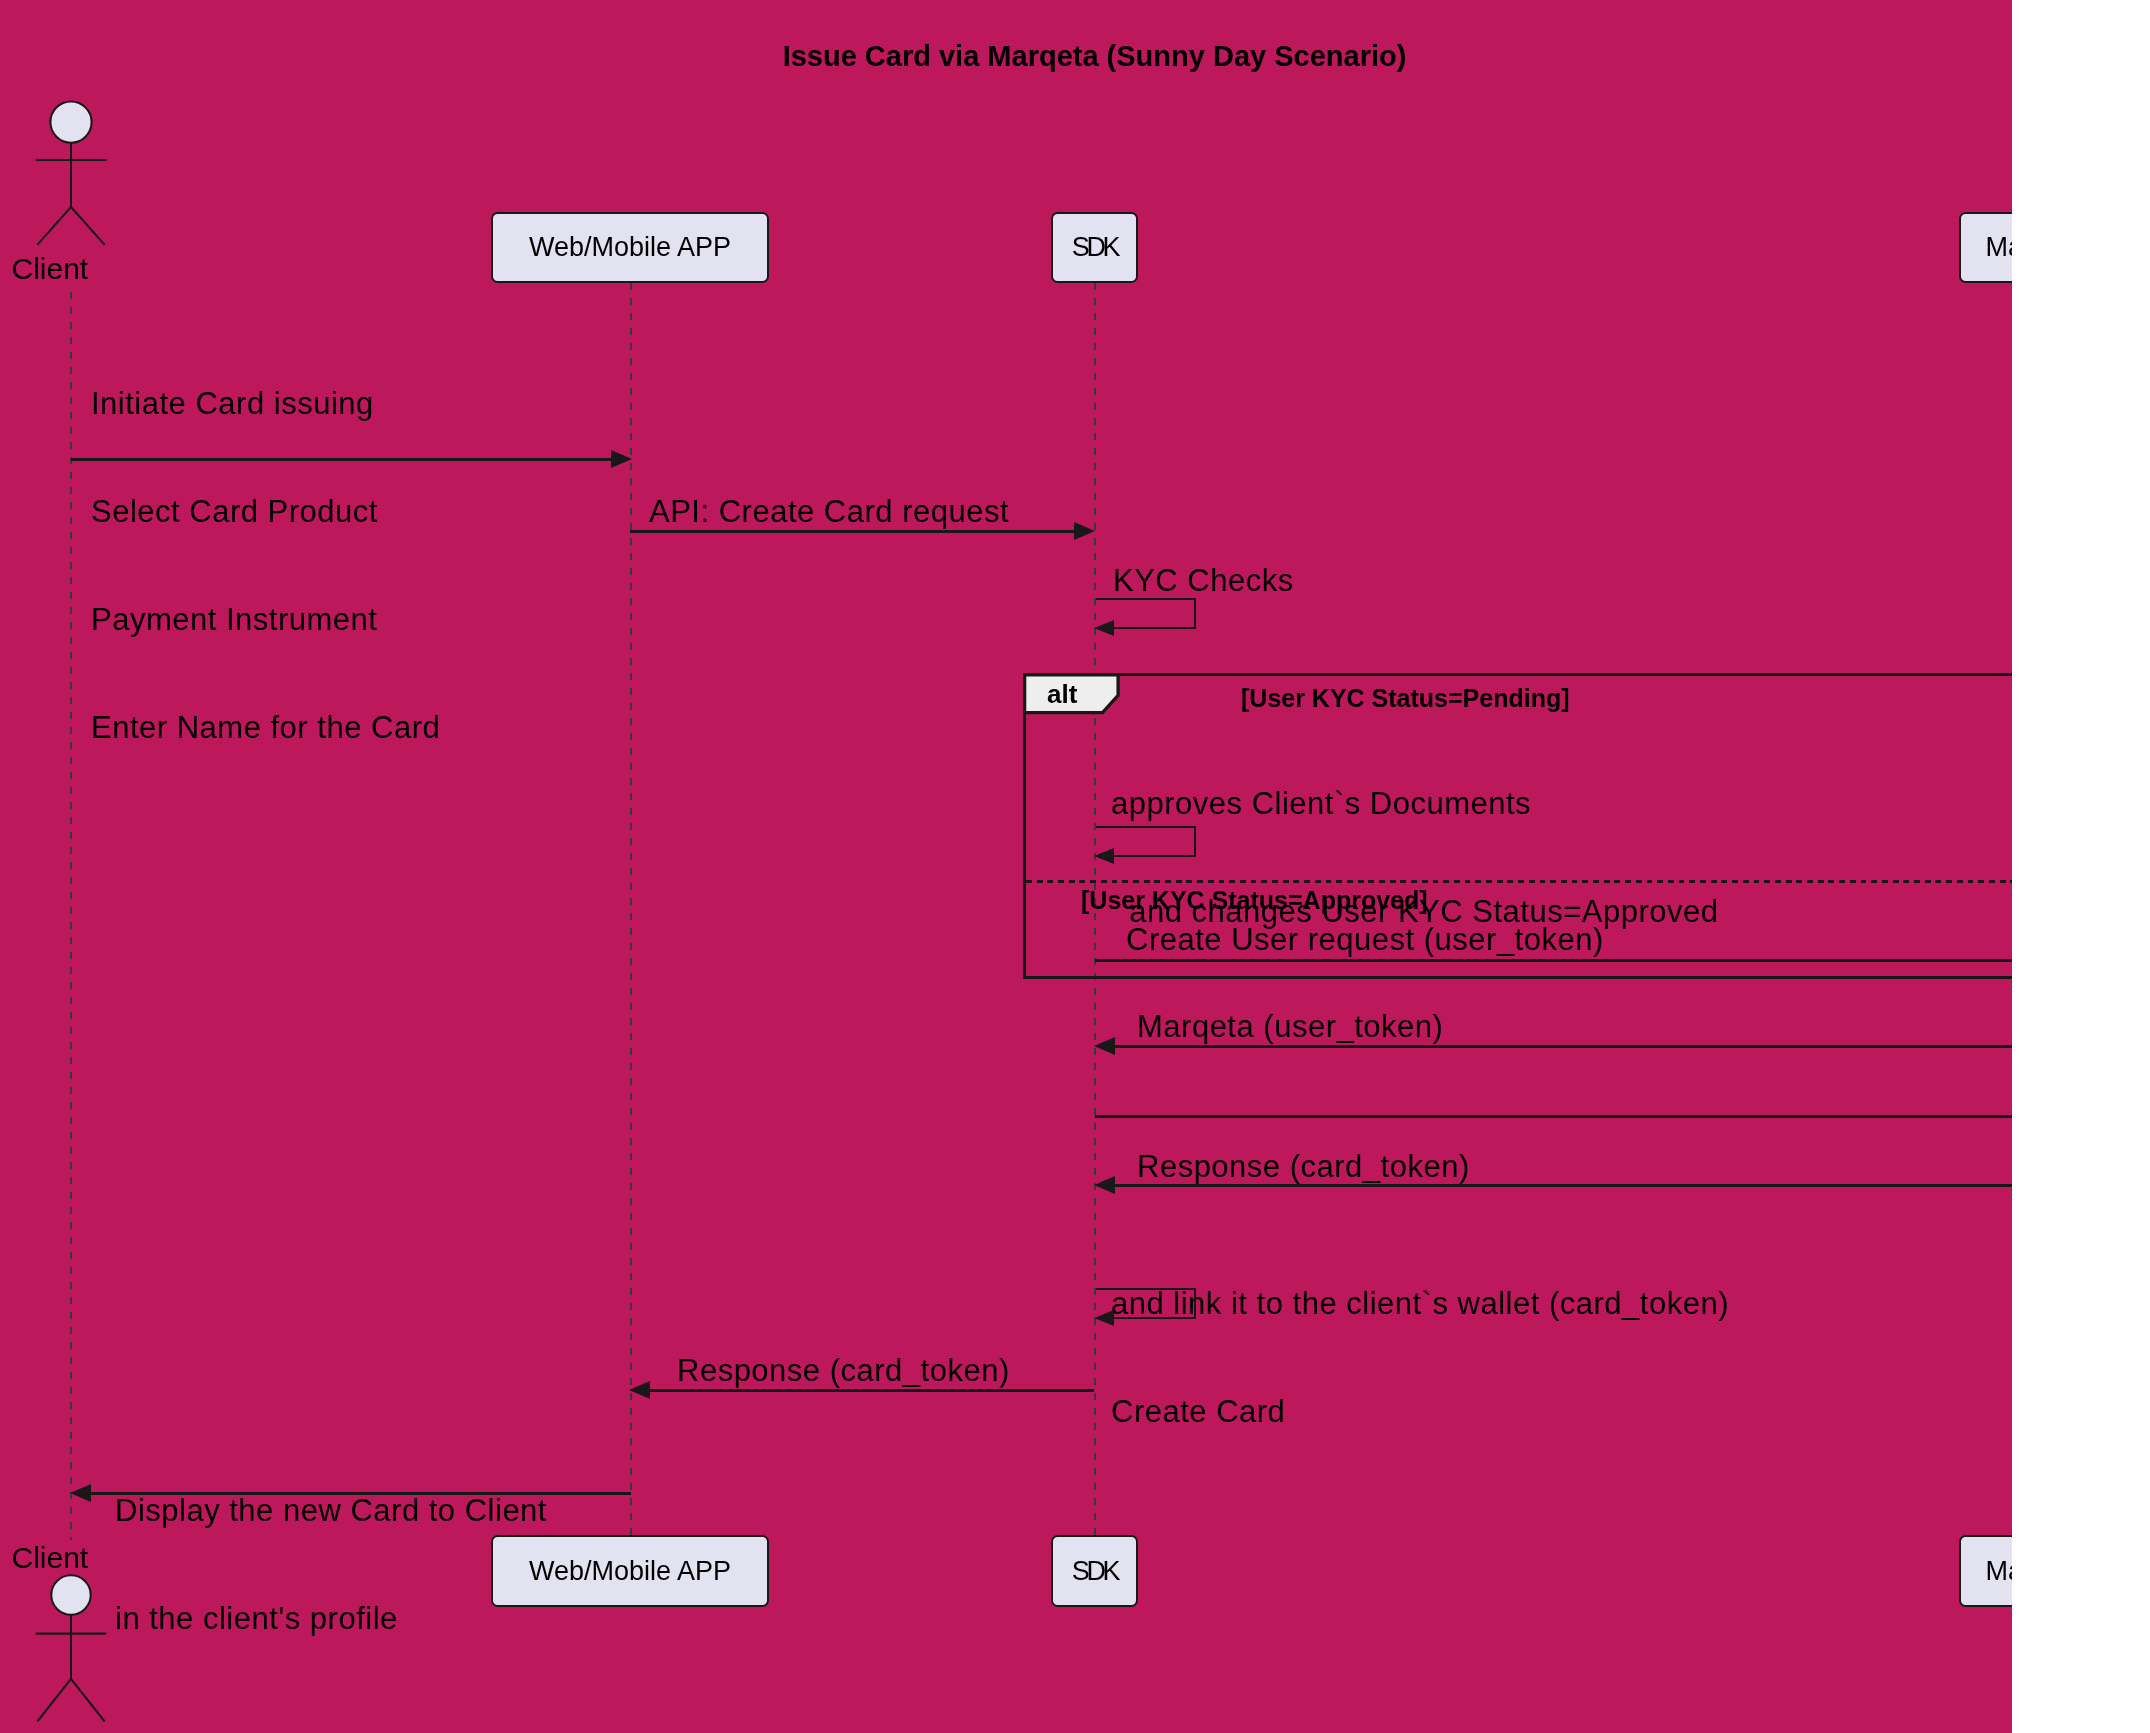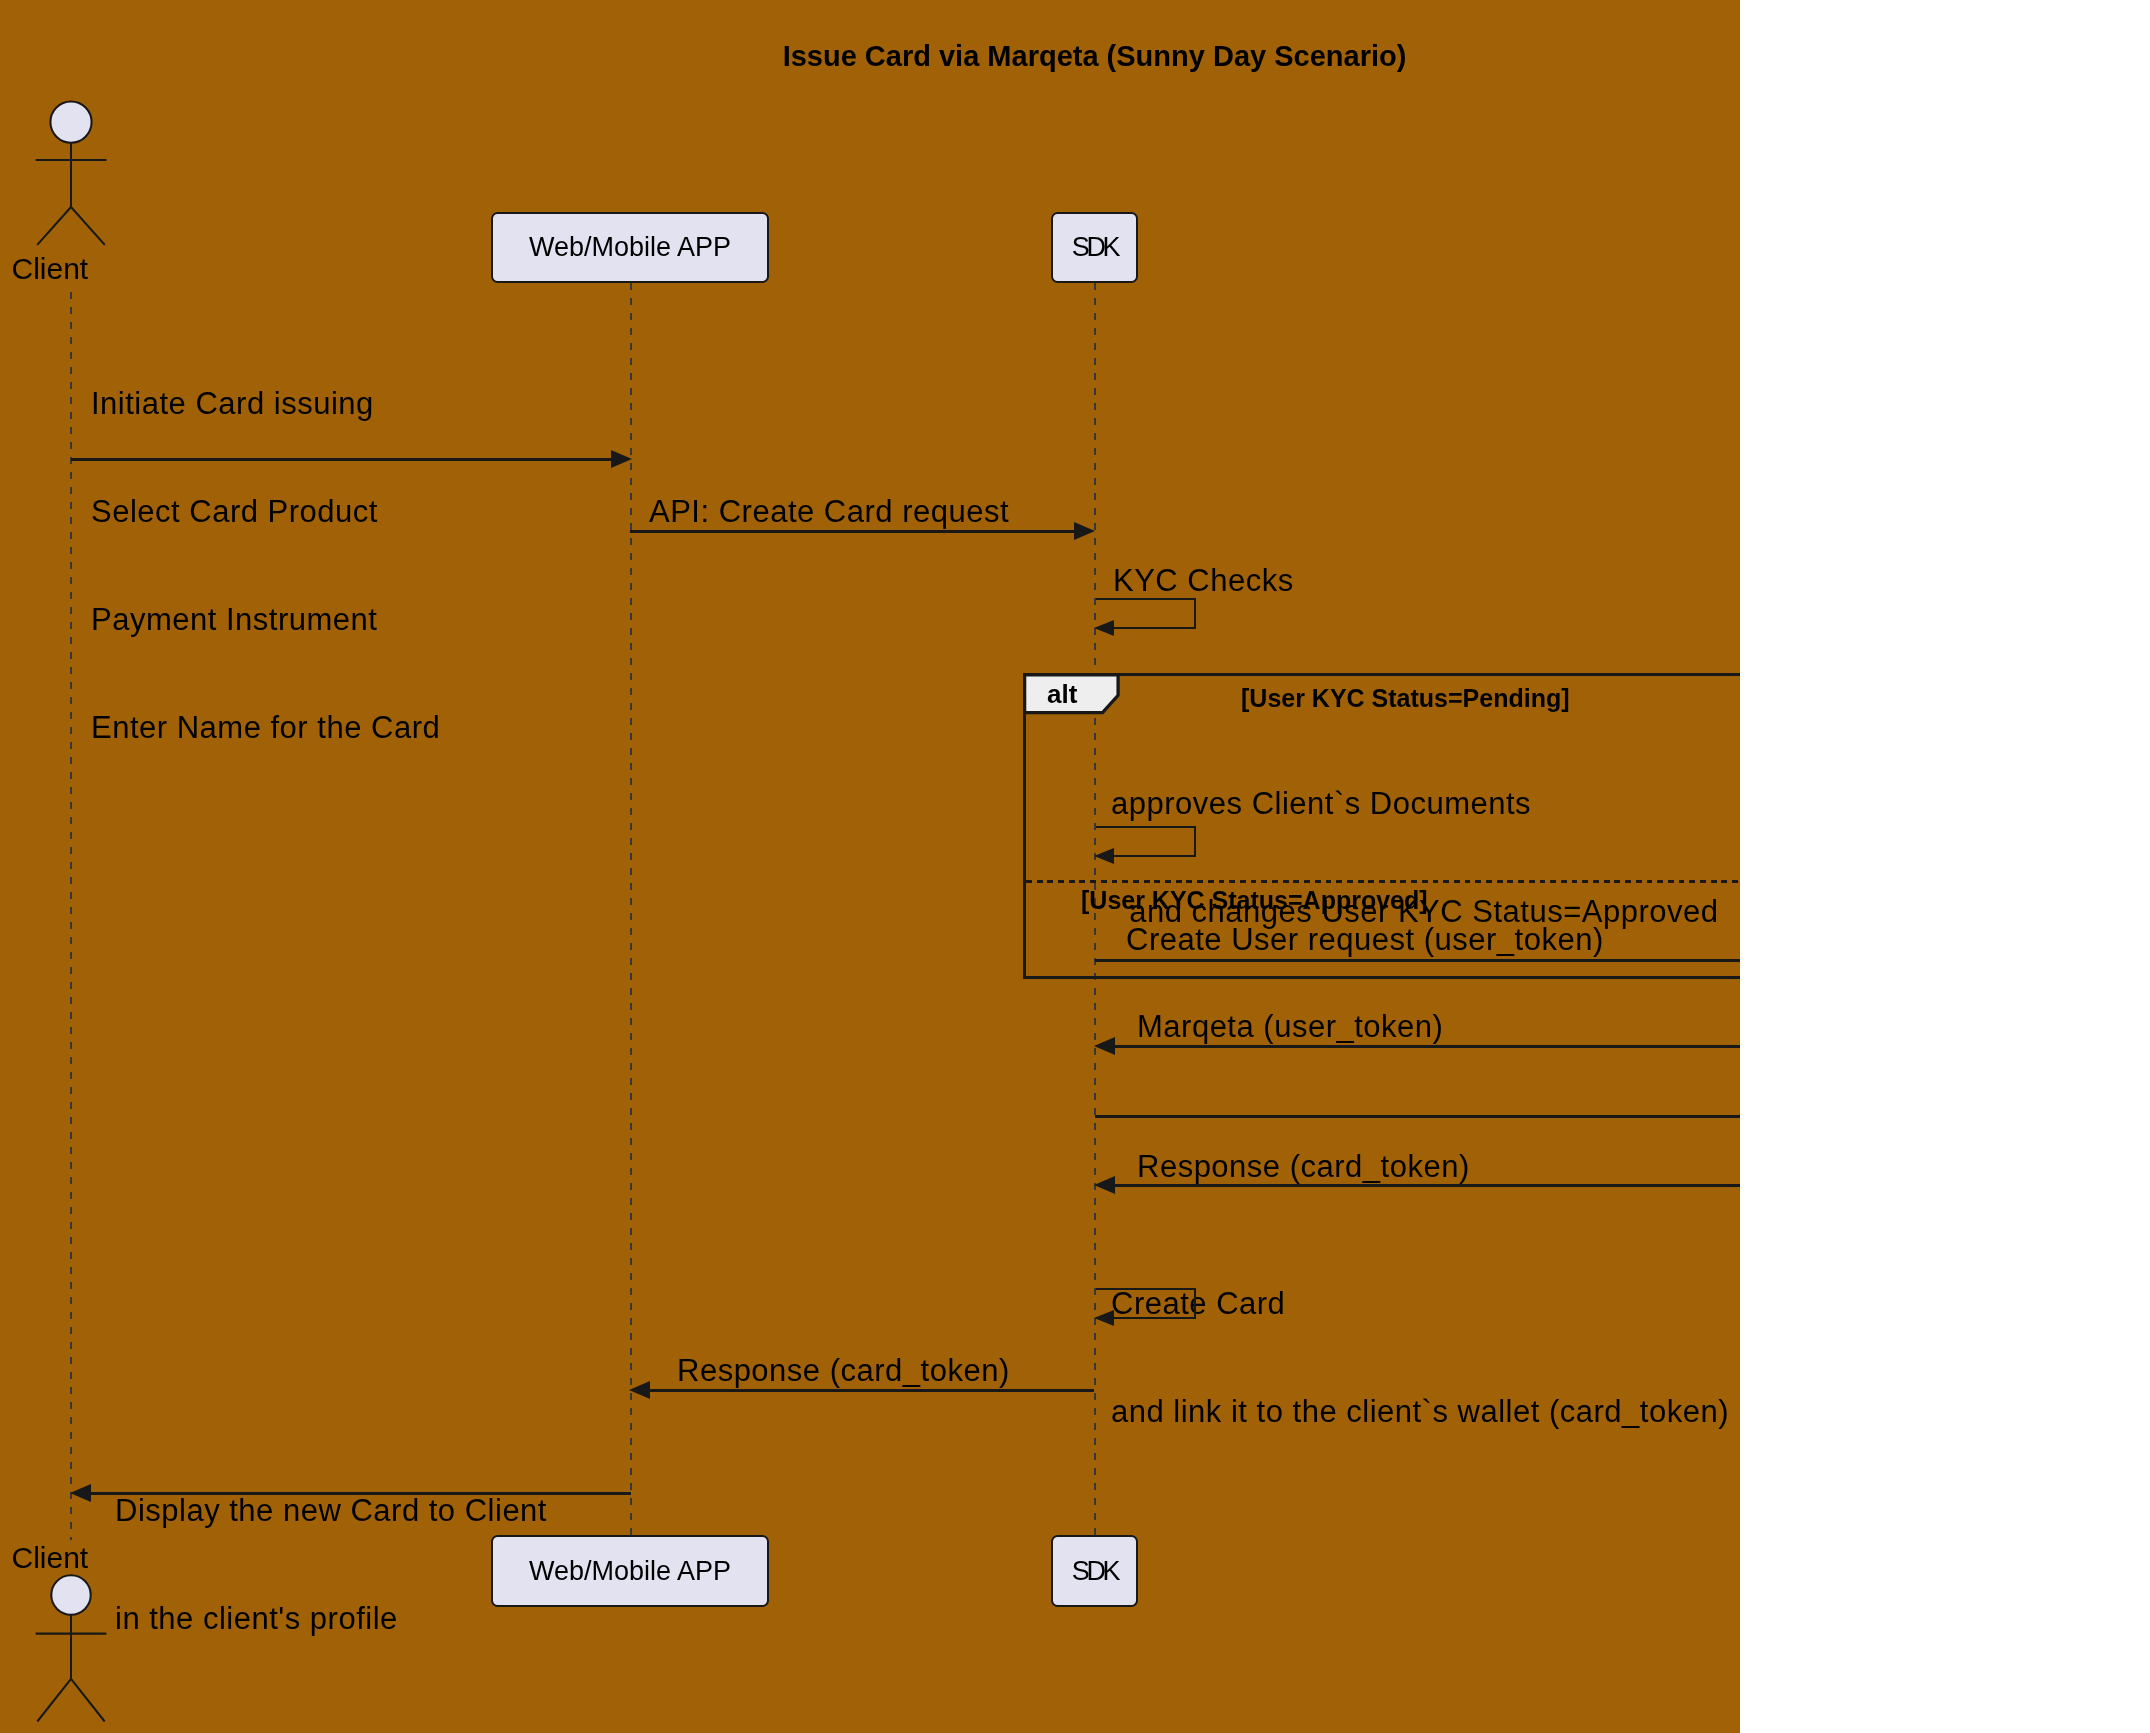--- a/index.html
+++ b/index.html
@@ -1,17 +1,17 @@
 <!DOCTYPE html>
 <html style="font-size:13px"><head>
 <meta charset="utf-8">
 <style>
   html,body{margin:0;padding:0;background:#ffffff;}
   #canvas{
-    position:relative;width:1740px;height:1733px;background:#a16207;
+    position:relative;width:2012px;height:1733px;background:#be185d;
     font-family:"Liberation Sans", sans-serif;color:#000;overflow:hidden;text-decoration:underline;
   }
   .title{position:absolute;font-size:29px;font-weight:bold;text-align:center;}
   .pbox{
     position:absolute;background:#E2E2F0;border:2.5px solid #181818;border-radius:6.6px;
     display:flex;align-items:center;justify-content:center;
     font-size:27px;color:#000;box-sizing:border-box;
   }
   .lifeline{
     position:absolute;width:1.6px;
@@ -131,22 +131,22 @@
       <div class="head-r"></div>
   </div>
 
   <div class="msg" style="left:1137px;top:1149px;">Response (card_token)</div>
   <div class="arrow l" style="left:1095px;top:1184px;width:938px;">
     <div class="shaft"></div>
       <div class="head-l"></div>
   </div>
 
   <div class="msg" style="left:1111px;top:1214px;">
+    <span class="ln">and link it to the client`s wallet (card_token)</span>
     <span class="ln">Create Card</span>
-    <span class="ln">and link it to the client`s wallet (card_token)</span>
   </div>
   <div class="selfloop" style="left:1096px;top:1288px;">
     <div class="head-l"></div>
   </div>
 
   <div class="msg" style="left:677px;top:1353px;">Response (card_token)</div>
   <div class="arrow l" style="left:630px;top:1389px;width:464px;">
     <div class="shaft"></div>
       <div class="head-l"></div>
   </div>

